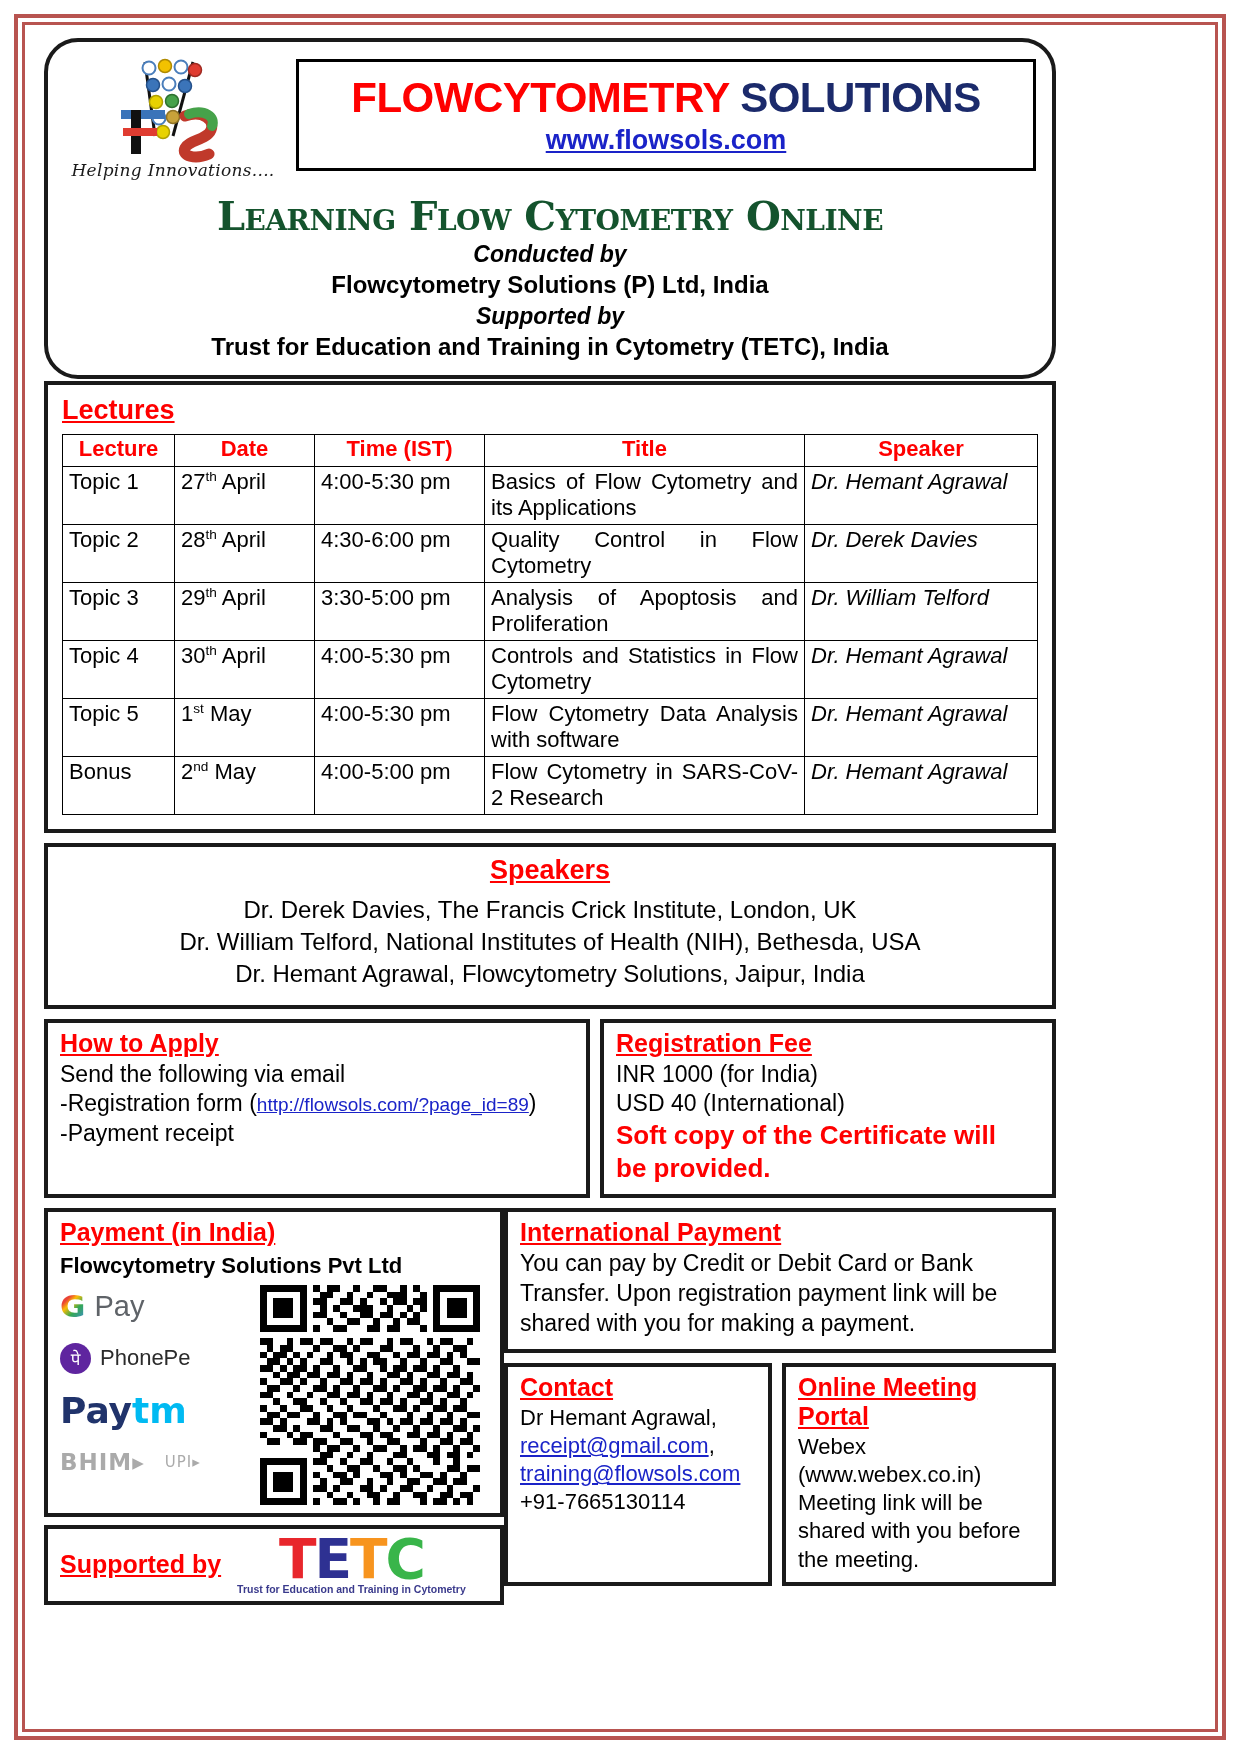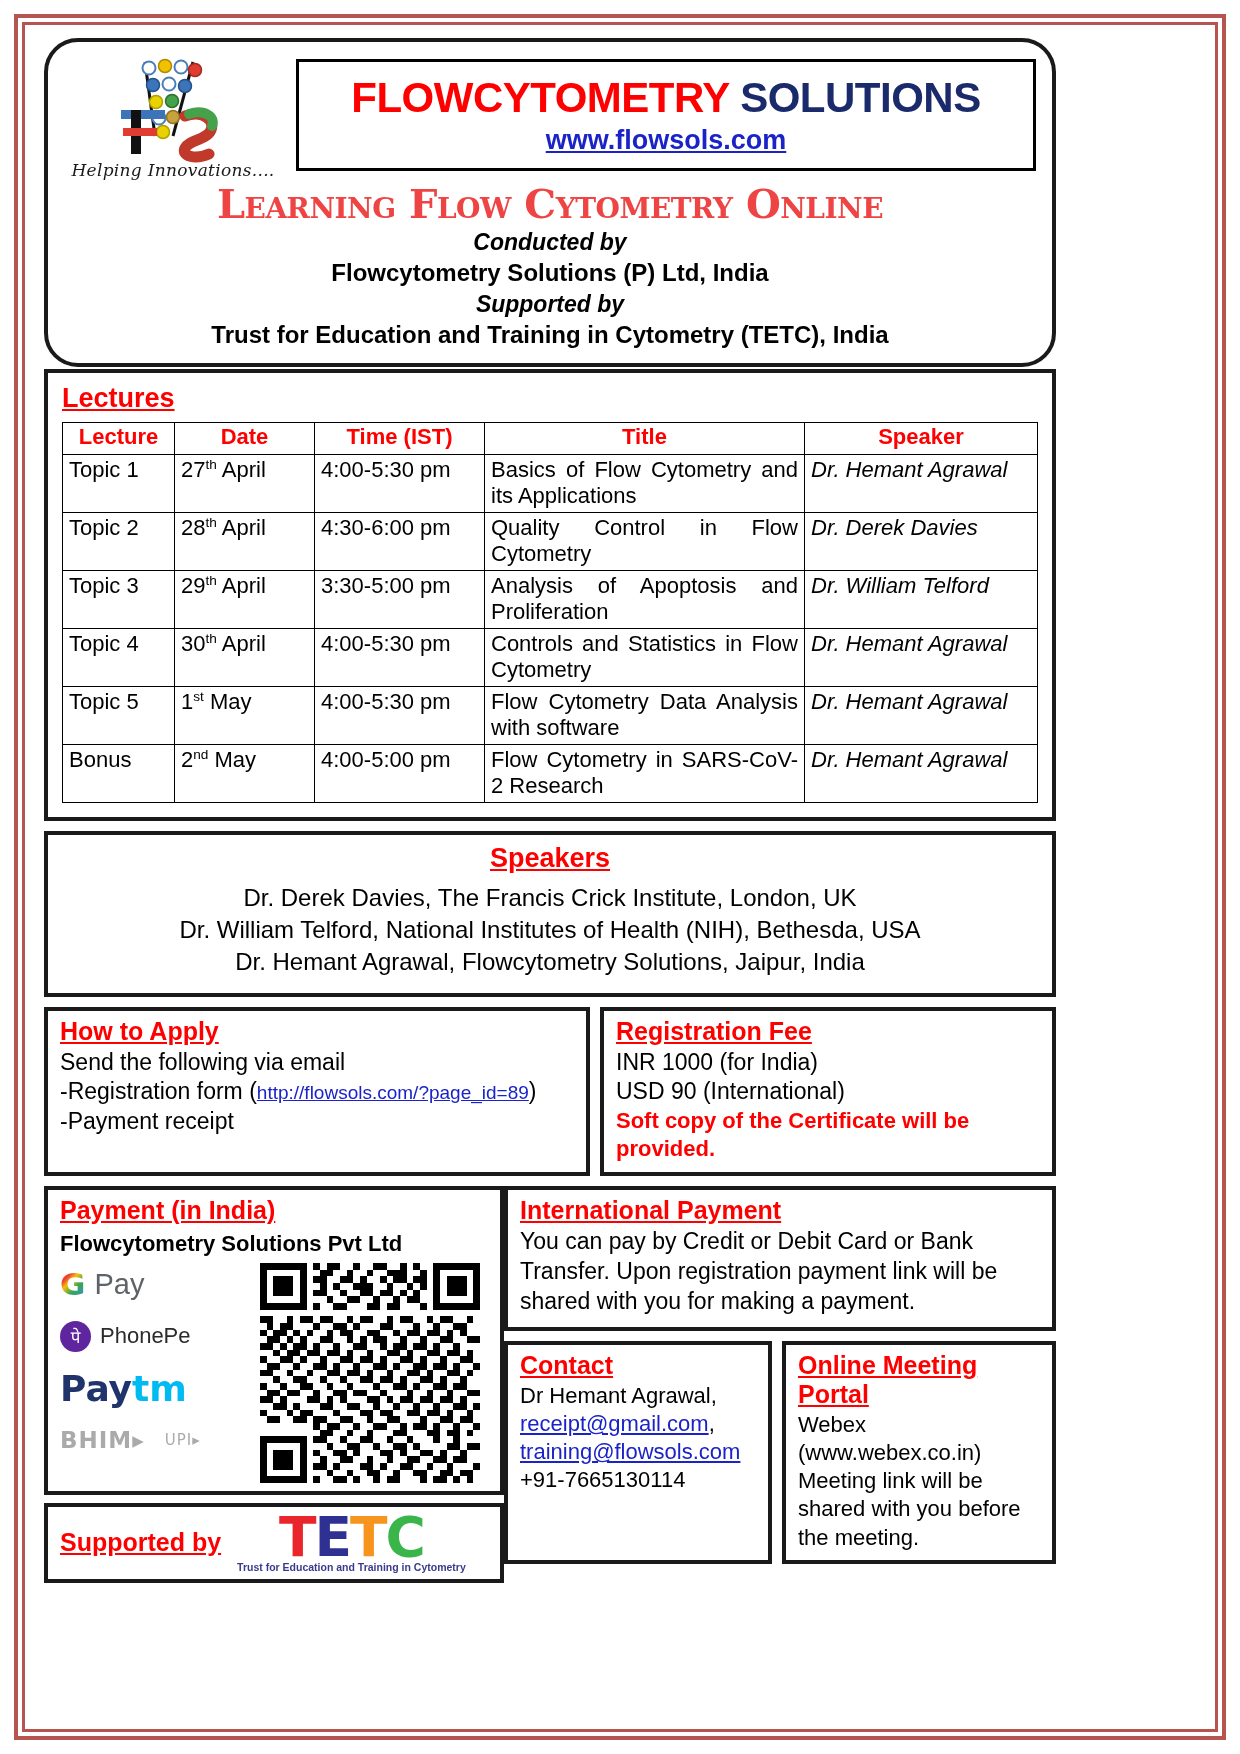--- a/index.html
+++ b/index.html
@@ -69,26 +69,26 @@
   }
   .brand-line { font-size: 42px; font-weight: bold; line-height: 1.04; letter-spacing: -0.5px;}
   .brand-red { color: #ff0000; }
   .brand-navy { color: #1b2a6b; }
   .brand-url {
     font-size: 27px; font-weight: bold; color: #1a23c8;
     text-decoration: underline; margin-top: 6px; display: inline-block;
   }
   .course-title {
     text-align: center;
-    color: #ef4444;
+    color: #14532d;
     font-family: "DejaVu Serif", serif;
     font-weight: bold;
     font-size: 40px;
     letter-spacing: -0.5px;
-    margin-top: 0;
+    margin-top: 12px;
     font-variant: small-caps;
   }
   .ht-line { text-align: center; font-size: 23px; line-height: 1.32; }
   .ht-italic { font-style: italic; font-weight: bold; }
   .ht-bold { font-weight: bold; font-size: 24px; }
 
   
   .lectures-panel {
     border: 4px solid #1a1a1a;
     margin-top: 2px;
@@ -148,21 +148,21 @@
     background: #ffffff;
   }
   .box-apply { width: 546px; }
   .box-fee { flex: 1; }
   .sec-head-sm {
     color: #ff0000; font-weight: bold; font-size: 25px;
     text-decoration: underline; display: inline-block; margin-bottom: 2px;
   }
   .body-line { font-size: 23px; line-height: 1.3; }
   .link { color: #1a23c8; text-decoration: underline; font-size: 19px; }
-  .note-red { color: #ff0000; font-weight: bold; font-size: 22px; line-height: 1.25; }
+  .note-red { color: #ff0000; font-weight: bold; font-size: 26px; line-height: 1.25; }
 
   
   .row3 { display: flex; gap: 0; margin-top: 10px; align-items: flex-start; }
   .col-left { width: 460px; }
   .col-right { flex: 1; }
   .box-payment { padding: 6px 12px 8px 12px; }
   .pay-company { font-weight: bold; font-size: 22px; margin: 4px 0 6px 0; font-family:"Liberation Sans",sans-serif;}
   .pay-flex { display: flex; gap: 10px; }
   .pay-logos { width: 190px; padding-top: 4px; }
   .logo-row { display: flex; align-items: center; gap: 9px; margin-bottom: 18px; height: 34px; }
@@ -337,21 +337,21 @@
         <div class="sec-head-sm">How to Apply</div>
         <div class="body-line">Send the following via email</div>
         <div class="body-line">
           <span>-Registration form (</span><a class="link" href="#">http://flowsols.com/?page_id=89</a><span>)</span>
         </div>
         <div class="body-line">-Payment receipt</div>
       </div>
       <div class="box box-fee">
         <div class="sec-head-sm">Registration Fee</div>
         <div class="body-line">INR 1000 (for India)</div>
-        <div class="body-line">USD 90 (International)</div>
+        <div class="body-line">USD 40 (International)</div>
         <div class="note-red">Soft copy of the Certificate will be provided.</div>
       </div>
     </div>
 
     <div class="row3">
       <div class="col-left">
         <div class="box box-payment">
           <div class="sec-head-sm">Payment (in India)</div>
           <div class="pay-company">Flowcytometry Solutions Pvt Ltd</div>
           <div class="pay-flex">

